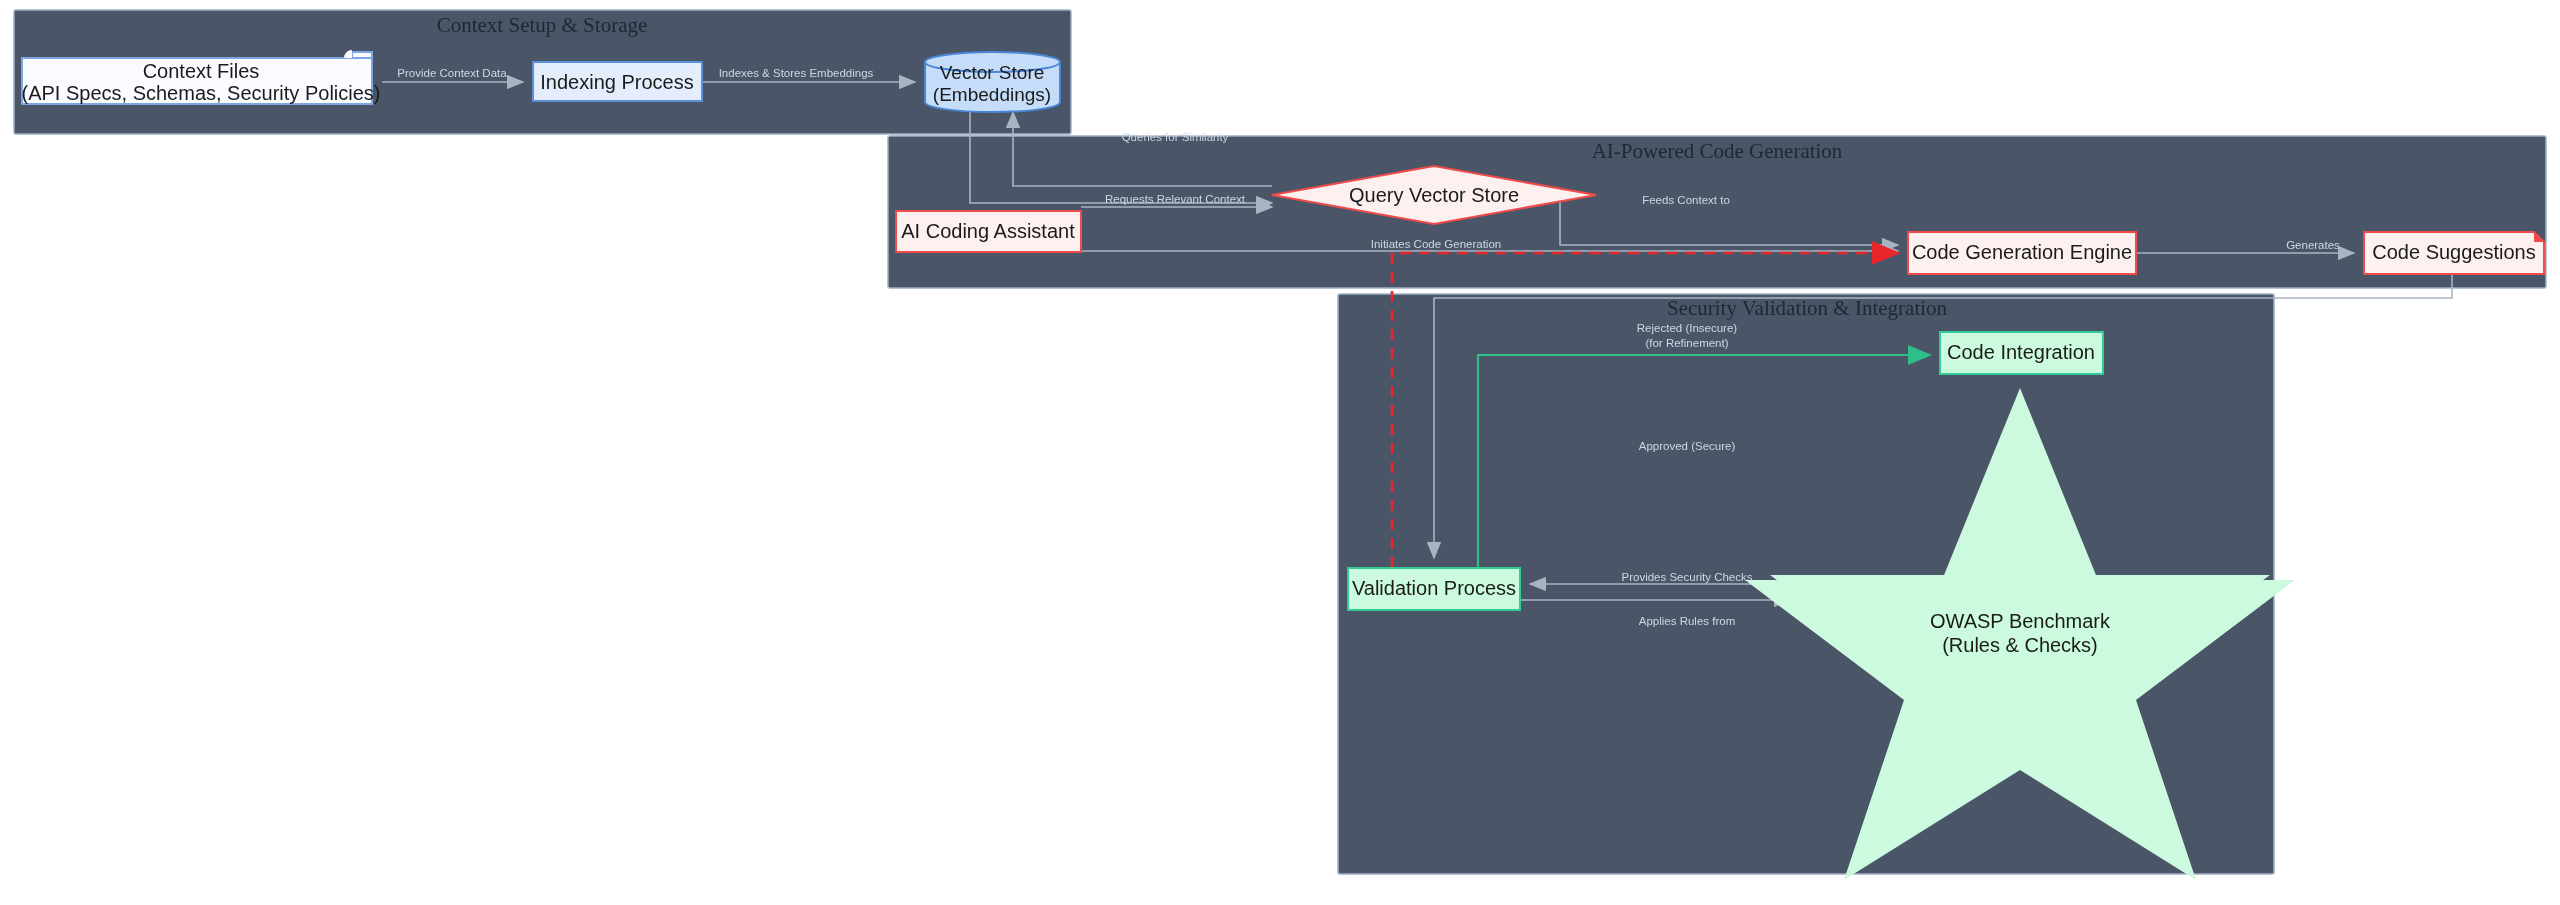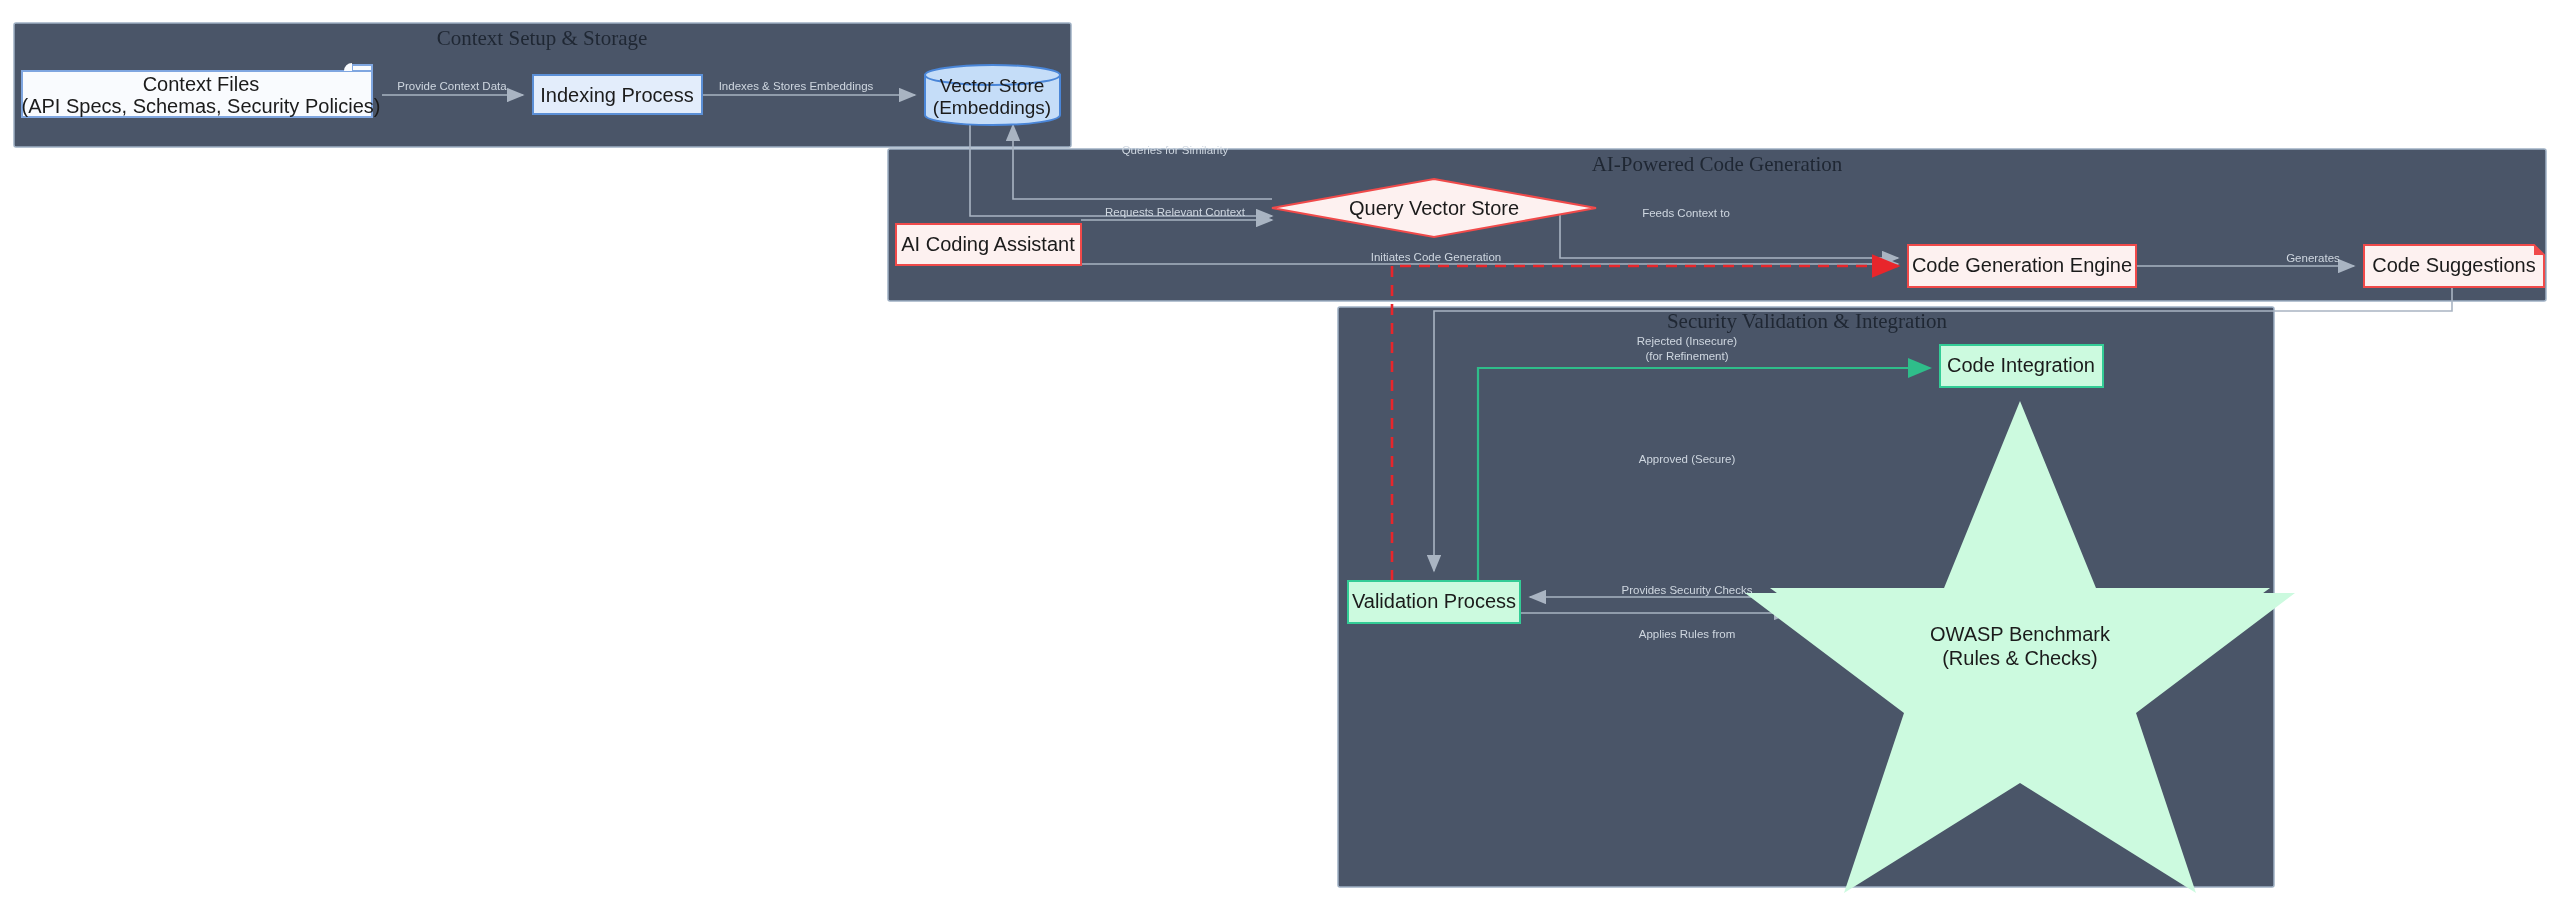--- a/index.html
+++ b/index.html
@@ -1,18 +1,18 @@
 <!DOCTYPE html>
 <html><head>
 <meta charset="utf-8">
 <style>
   html,body{margin:0;padding:0;background:#ffffff;}
   body{width:2560px;height:905px;position:relative;overflow:hidden;
        font-family:"Liberation Sans",sans-serif;}
-  #stage{position:absolute;left:0;top:0;width:2560px;height:711px;margin-top:13px;}
+  #stage{position:absolute;left:0;top:0;width:2560px;height:711px;}
   svg#diagram{position:absolute;left:0;top:0;width:2560px;height:905px;display:block;}
 
   .cluster-rect{fill:#4a5568;stroke:#9fb0c4;stroke-width:1.5;}
   .cluster-title{font-family:"Liberation Serif",serif;font-size:21px;fill:#1f2733;}
 
   .node-label{font-family:"Liberation Sans",sans-serif;font-size:20px;fill:#1b1b1b;}
   .node-label.small{font-size:19px;}
 
   .edge-line{stroke:#a9b4c2;stroke-width:1.6;fill:none;}
   .edge-line.green{stroke:#2fbd8a;stroke-width:2.2;}

